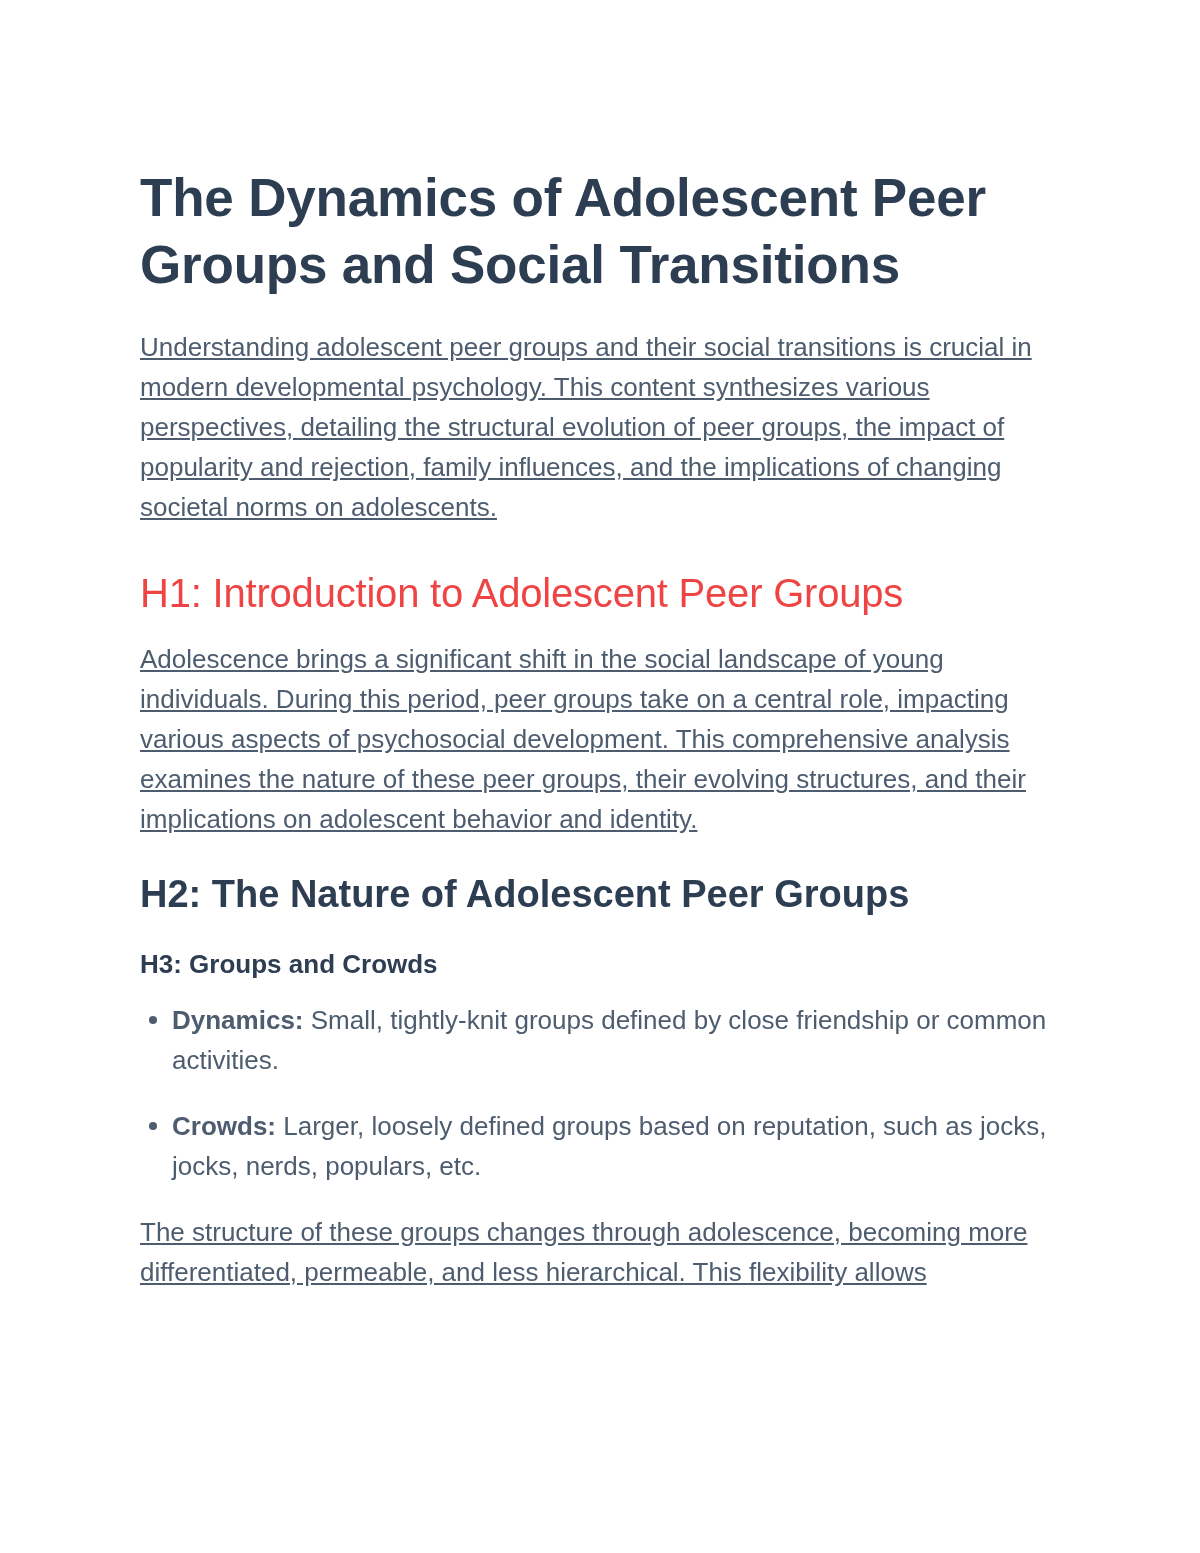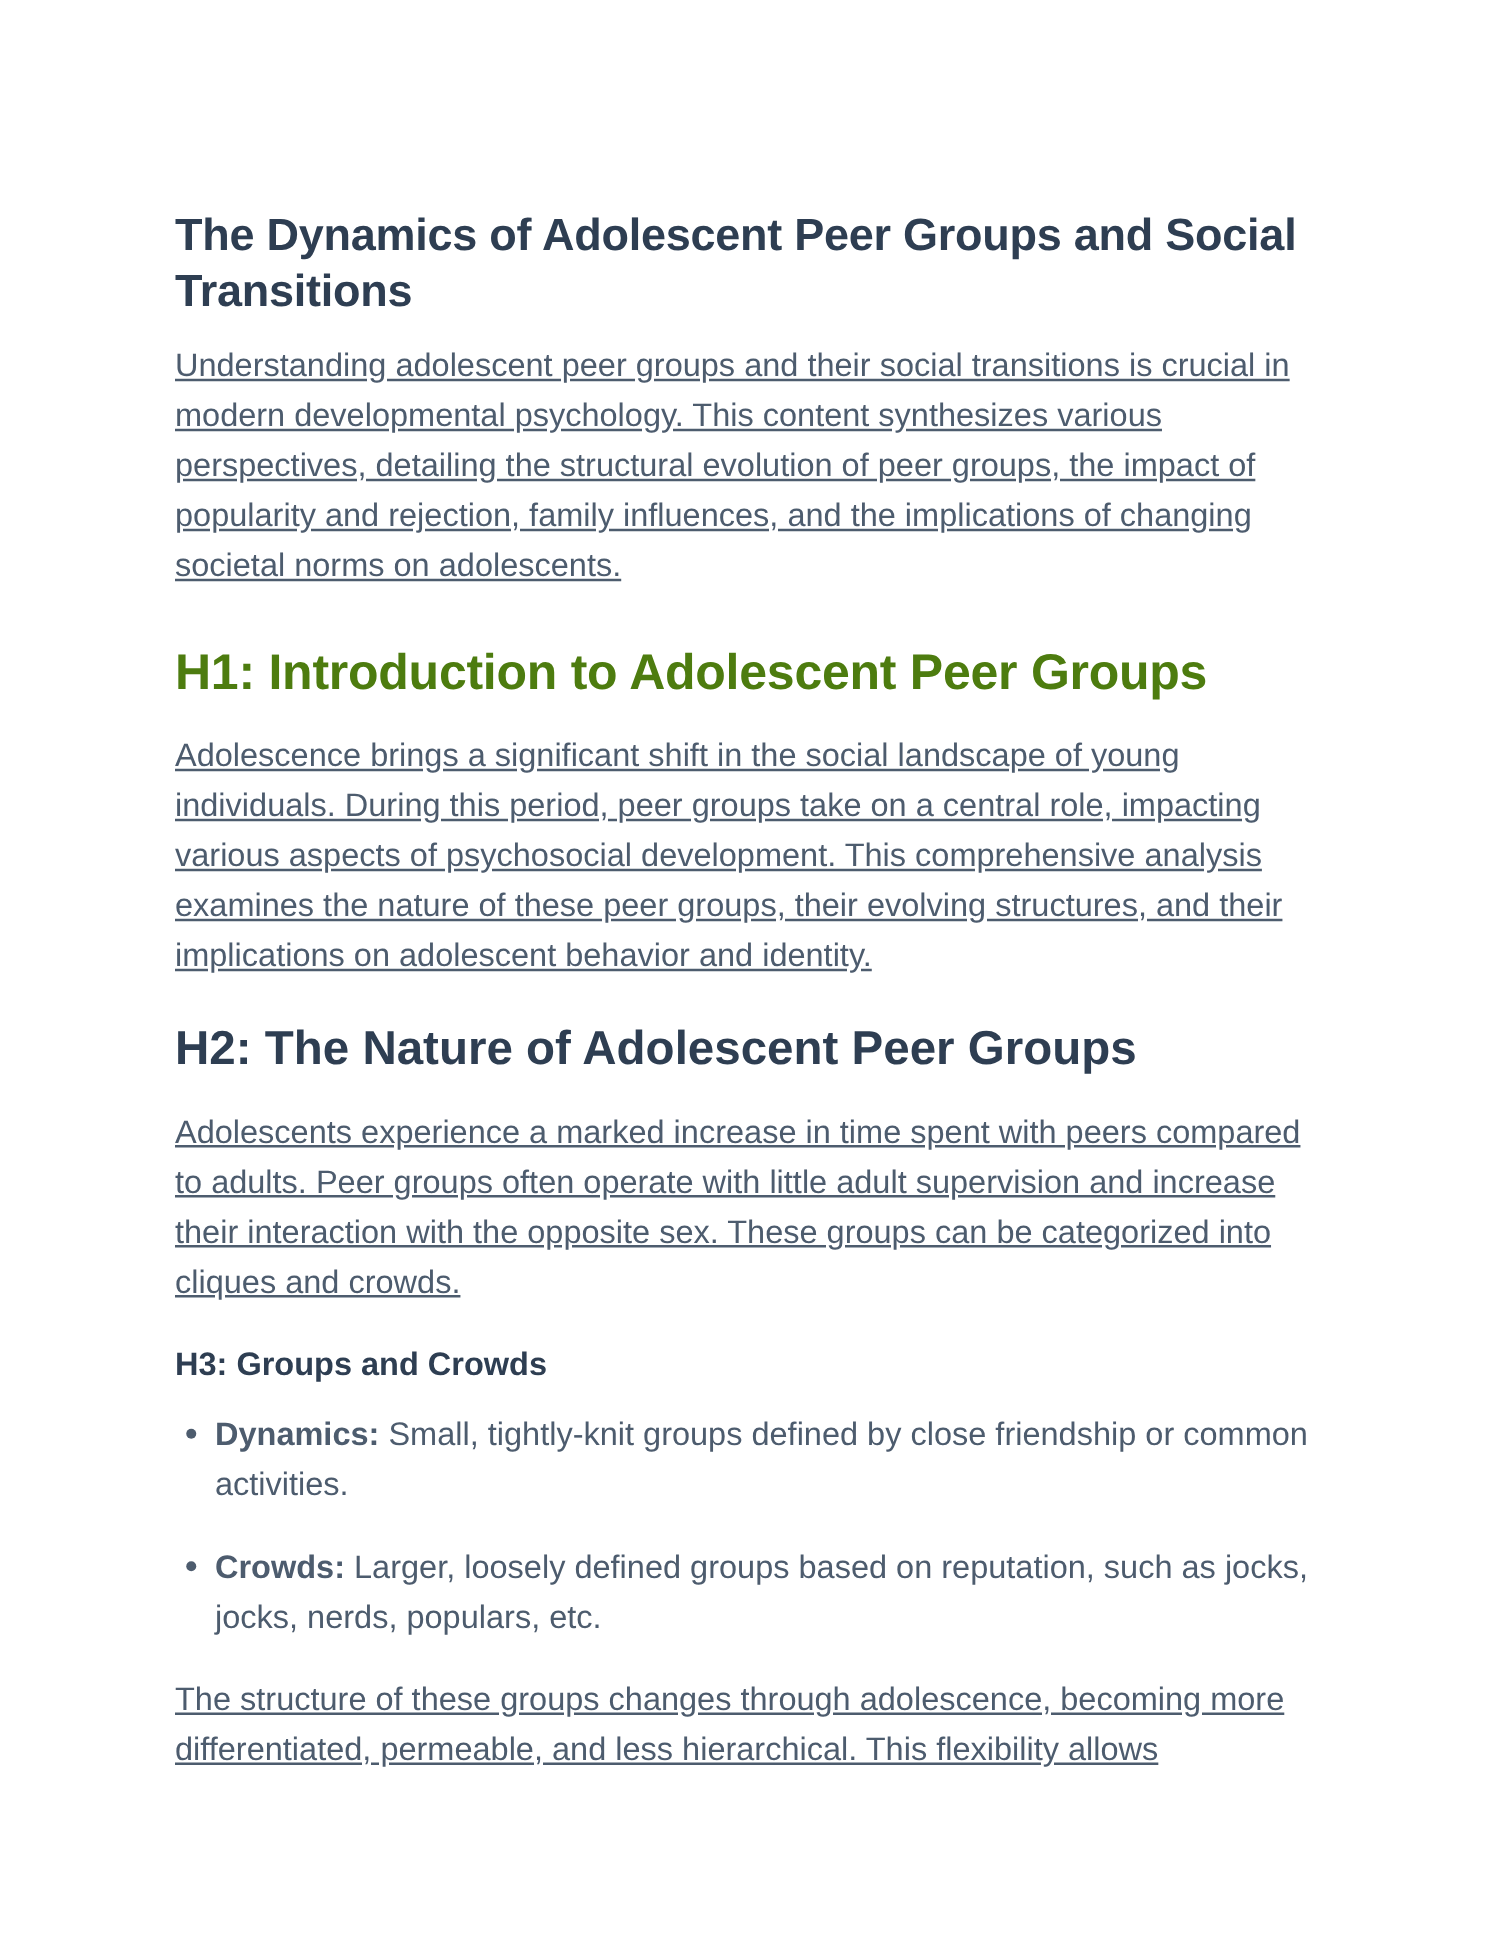--- a/index.html
+++ b/index.html
@@ -16,41 +16,41 @@
     -webkit-font-smoothing: antialiased;
   }
   .page {
     box-sizing: border-box;
     width: 1200px;
     height: 1553px;
     padding: 165px 150px 0 140px;
     background: #ffffff;
   }
   .doc-title {
-    margin: 0 0 16px 0;
-    font-size: 36px;
+    margin: 0 0 28px 0;
+    font-size: 53px;
     line-height: 1.26;
     font-weight: 700;
     color: #2e3e52;
     letter-spacing: -0.2px;
   }
   p.body-text {
     margin: 0;
     font-size: 26px;
     line-height: 40px;
     font-weight: 400;
     color: #4d5c6e;
     text-decoration: underline;
   }
   .h1-heading {
     margin: 42px 0 22px 0;
     font-size: 40px;
     line-height: 1.2;
-    font-weight: 700;
-    color: #4d7c0f;
+    font-weight: 400;
+    color: #ef4444;
     letter-spacing: -0.2px;
   }
   .h2-heading {
     margin: 32px 0 22px 0;
     font-size: 38px;
     line-height: 1.25;
     font-weight: 700;
     color: #2e3e52;
   }
   .h3-heading {
@@ -94,21 +94,20 @@
   <h1 class="doc-title">The Dynamics of Adolescent Peer Groups and Social Transitions</h1>
 
   <p class="body-text">Understanding adolescent peer groups and their social transitions is crucial in modern developmental psychology. This content synthesizes various perspectives, detailing the structural evolution of peer groups, the impact of popularity and rejection, family influences, and the implications of changing societal norms on adolescents.</p>
 
   <h2 class="h1-heading">H1: Introduction to Adolescent Peer Groups</h2>
 
   <p class="body-text">Adolescence brings a significant shift in the social landscape of young individuals. During this period, peer groups take on a central role, impacting various aspects of psychosocial development. This comprehensive analysis examines the nature of these peer groups, their evolving structures, and their implications on adolescent behavior and identity.</p>
 
   <h3 class="h2-heading">H2: The Nature of Adolescent Peer Groups</h3>
 
-  <p class="body-text">Adolescents experience a marked increase in time spent with peers compared to adults. Peer groups often operate with little adult supervision and increase their interaction with the opposite sex. These groups can be categorized into cliques and crowds.</p>
 
   <h4 class="h3-heading">H3: Groups and Crowds</h4>
 
   <ul class="bullet-list">
     <li>
       <span class="bullet-dot"></span>
       <span class="bullet-lead">Dynamics:</span><span> Small, tightly-knit groups defined by close friendship or common activities.</span>
     </li>
     <li>
       <span class="bullet-dot"></span>

